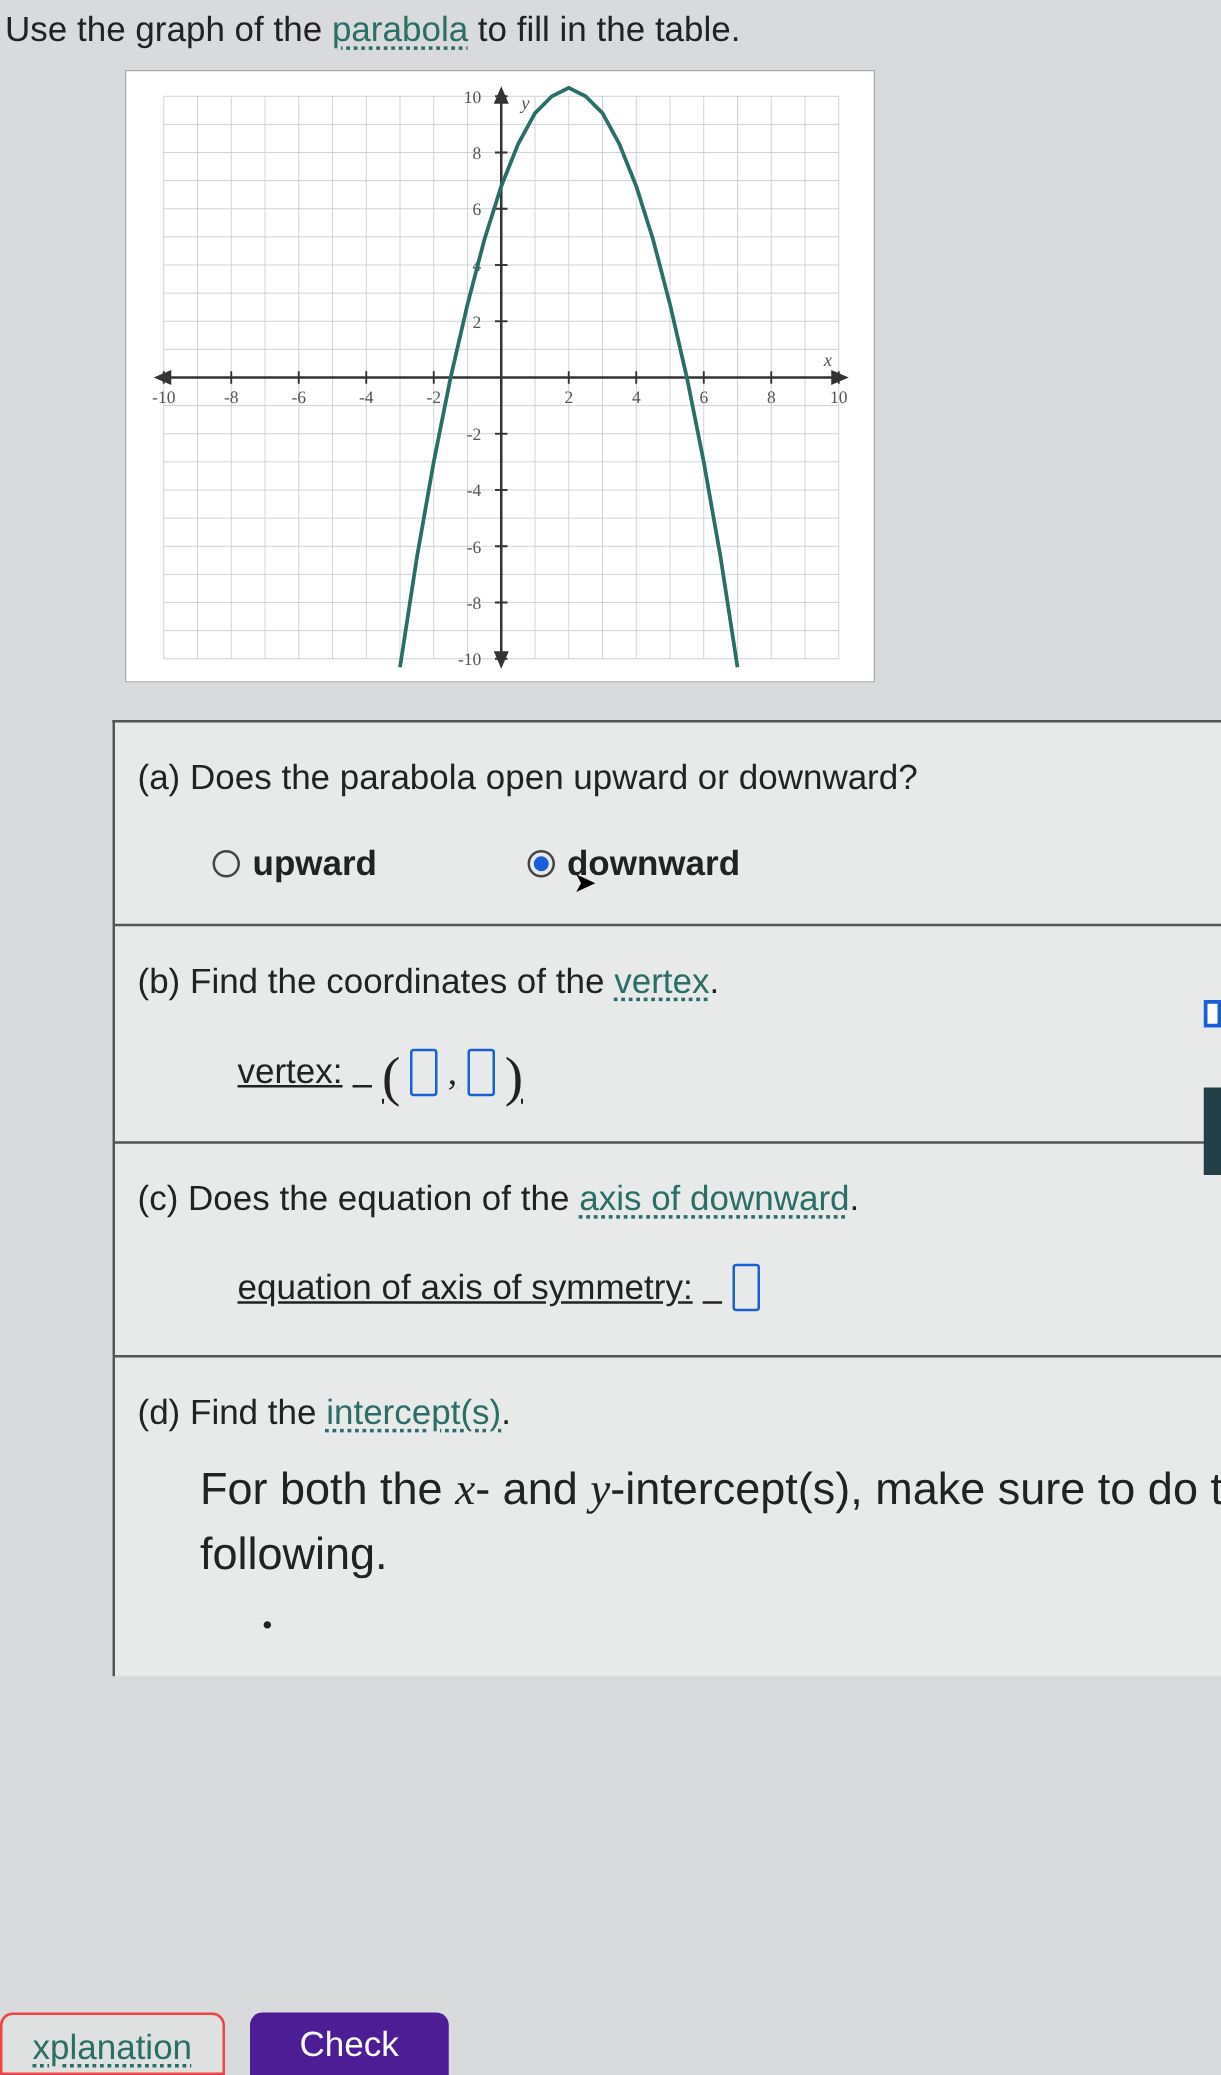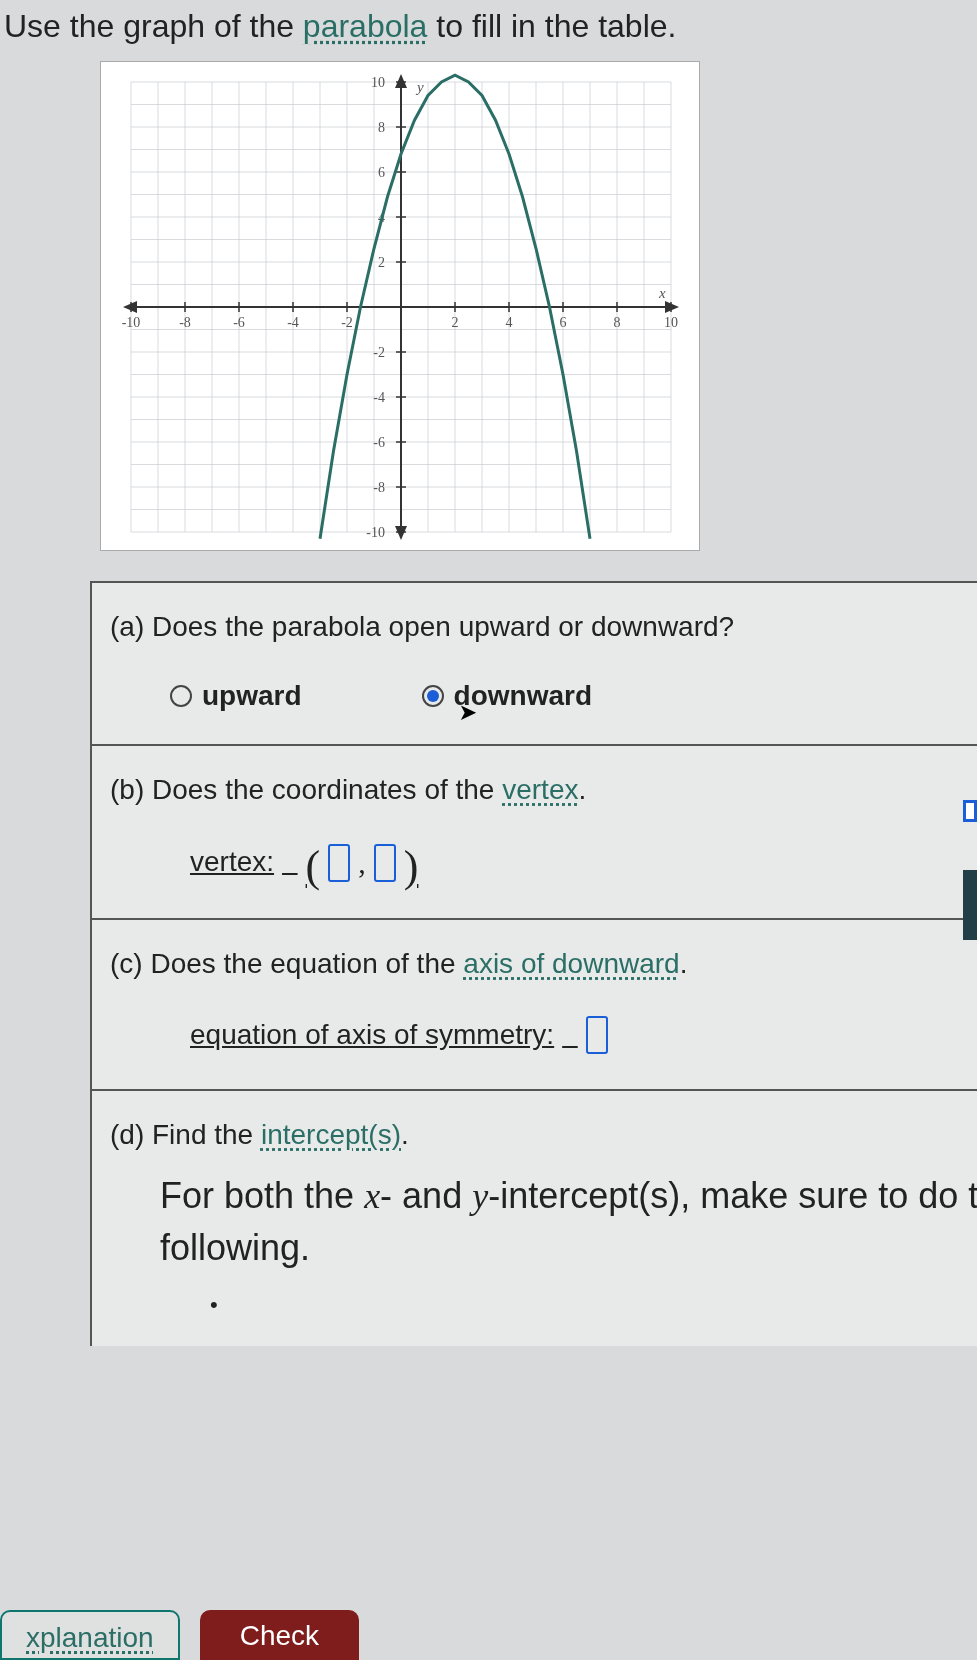--- a/index.html
+++ b/index.html
@@ -6,21 +6,21 @@
   body {
     font-family: Arial, Helvetica, sans-serif;
     background: #d8dadb;
     width: 977px;
     height: 1660px;
     overflow: hidden;
     position: relative;
     color: #222;
   }
   .instruction {
-    font-size: 32px;
+    font-size: 28px;
     padding: 8px 4px 16px 4px;
   }
   .link-term {
     color: #2a6e66;
     text-decoration: underline dotted;
     text-underline-offset: 4px;
   }
   .graph-container {
     width: 600px;
     height: 490px;
@@ -103,32 +103,32 @@
     font-size: 36px;
   }
   .bottom-bar {
     position: absolute;
     bottom: 0; left: 0;
     display: flex;
     gap: 20px;
     padding: 8px 0 0 0;
   }
   .btn-outline {
-    border: 2px solid #0f766e;
+    border: 2px solid #ef4444;
     border-top-left-radius: 10px;
     border-top-right-radius: 10px;
     padding: 10px 24px 4px 24px;
     color: #2a6e66;
     font-size: 28px;
     background: #dfe1e1;
     text-decoration: underline dotted;
     text-underline-offset: 4px;
   }
   .btn-solid {
-    background: #7f1d1d;
+    background: #4c1d95;
     color: #fff;
     border-top-left-radius: 10px;
     border-top-right-radius: 10px;
     padding: 10px 40px 4px 40px;
     font-size: 28px;
   }
   .side-box {
     position: absolute;
     right: 0;
     top: 800px;
@@ -276,21 +276,21 @@
             <span class="radio-dot"></span>
           </span>
         <span>downward</span>
         <span class="cursor-arrow" style="position:absolute; left:44px; top:16px;">➤</span>
       </label>
     </div>
   </div>
 
   <div class="cell">
     <div>
-      <span>(b) Does the coordinates of the </span><span class="link-term">vertex</span><span>.</span>
+      <span>(b) Find the coordinates of the </span><span class="link-term">vertex</span><span>.</span>
     </div>
     <div class="answer-line">
       <span>vertex:</span>
       &nbsp;&nbsp;
       <span class="paren">(</span>
       <span class="box-input"></span>
       <span style="font-family:serif;font-size:30px;">,</span>
       <span class="box-input"></span>
       <span class="paren">)</span>
     </div>

